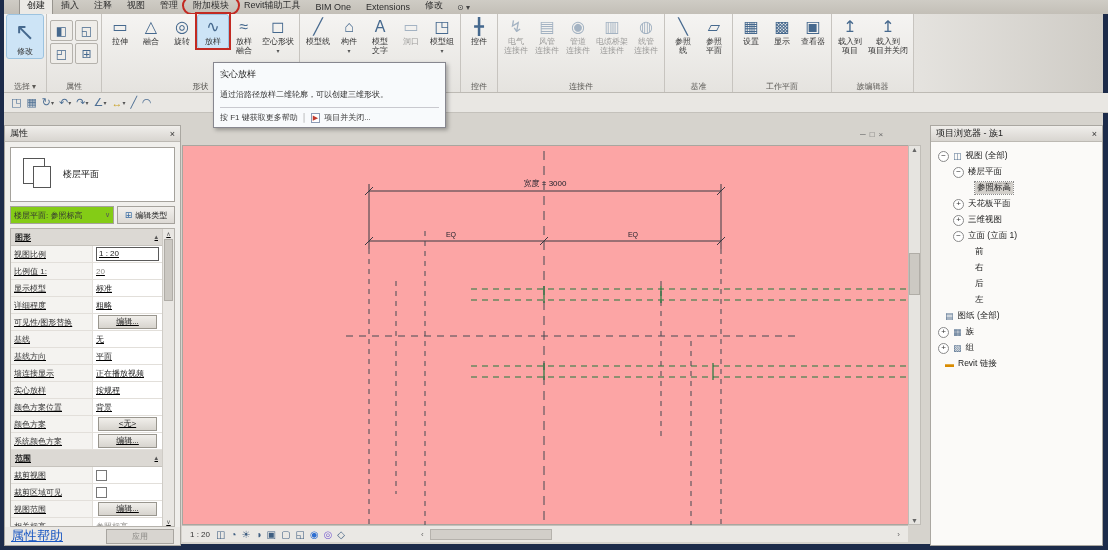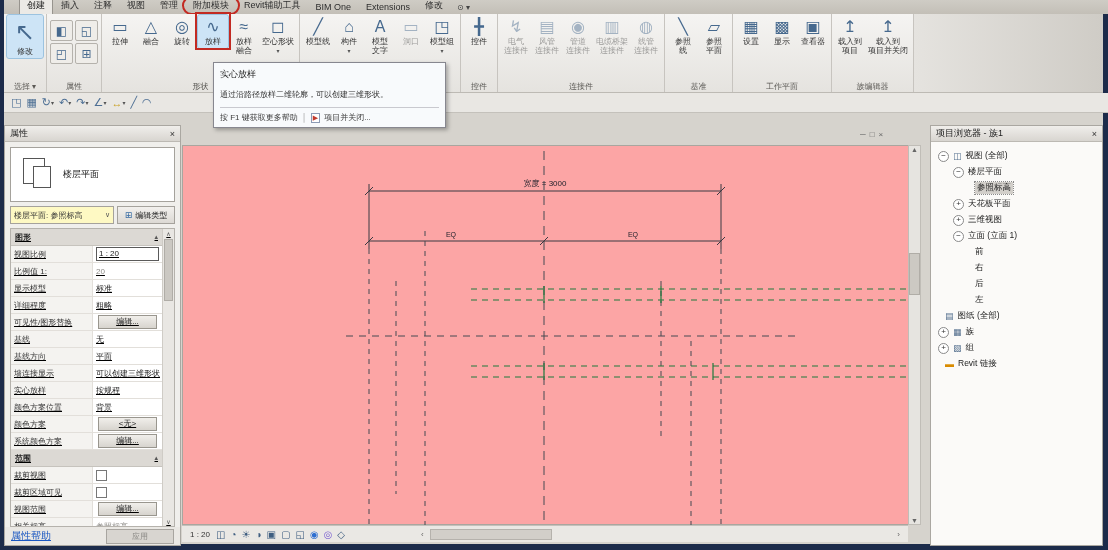--- a/index.html
+++ b/index.html
@@ -55,21 +55,21 @@
   .phead{height:15px;background:linear-gradient(#f0eeeb,#d8d5d0);display:flex;align-items:center;
        font-size:9px;color:#222;padding:0 5px;border-bottom:1px solid #bcb9b3;flex:none;}
   .phead .x{margin-left:auto;font-size:9px;color:#333;}
   .typesel{margin:5px 5px 0;background:#fff;border:1px solid #a5a29c;height:53px;display:flex;
        align-items:center;flex:none;}
   .ts-icon{width:30px;height:34px;margin:0 10px 0 12px;position:relative;flex:none;}
   .ts-icon::before{content:"";position:absolute;left:0;top:0;width:20px;height:24px;border:1px solid #555;background:#fff;}
   .ts-icon::after{content:"";position:absolute;left:10px;top:8px;width:16px;height:20px;border:1px solid #555;background:#fff;}
   .ts-label{font-size:9px;color:#222;}
   .combo-row{display:flex;margin:4px 5px;gap:3px;height:18px;flex:none;}
-  .combo{flex:1;background:#fef9c3;border:1px solid #a5a29c;font-size:8px;color:#333;display:flex;
+  .combo{flex:1;background:#84cc16;border:1px solid #a5a29c;font-size:8px;color:#333;display:flex;
        align-items:center;padding:0 3px;overflow:hidden;white-space:nowrap;}
   .combo .chev{margin-left:auto;font-size:7px;color:#555;}
   .edit-type{width:56px;border:1px solid #a5a29c;background:linear-gradient(#f2f0ed,#dcd9d4);
        font-size:8px;color:#222;display:flex;align-items:center;justify-content:center;gap:3px;flex:none;}
   .et-icon{color:#3a6ea5;font-size:9px;}
   .grid{flex:1;margin:0 5px;background:#fff;border:1px solid #b5b2ac;display:flex;overflow:hidden;text-decoration:underline;}
   .rows{flex:1;overflow:hidden;}
   .prow{display:flex;height:16px;border-bottom:1px solid #e2dfda;font-size:8px;align-items:center;}
   .prow .lab{width:78px;padding-left:3px;color:#333;background:#f4f3f0;height:100%;display:flex;
        align-items:center;border-right:1px solid #e2dfda;overflow:hidden;white-space:nowrap;flex:none;}
@@ -79,21 +79,21 @@
   .prow.section .pin{margin-left:auto;margin-right:4px;font-weight:normal;font-size:7px;color:#555;}
   .valbtn{flex:1;margin:0 2px;border:1px solid #99968e;background:linear-gradient(#f1efeb,#d7d4ce);
        text-align:center;font-size:8px;height:12px;line-height:12px;color:#222;}
   .focusbox{flex:1;border:1px solid #5a5a5a;height:12px;line-height:12px;background:#fff;padding:0 2px;}
   .checkbox{width:9px;height:9px;border:1px solid #777;background:#fff;flex:none;}
   .pscroll{width:11px;background:#e9e7e3;border-left:1px solid #cfccc6;display:flex;flex-direction:column;
        align-items:center;font-size:6px;color:#555;flex:none;}
   .pscroll .thumb{width:7px;height:60px;background:#cbc8c2;border:1px solid #b0ada7;margin-top:2px;}
   .pscroll .up{margin-top:1px;} .pscroll .dn{margin-top:auto;margin-bottom:1px;}
   .pfoot{height:18px;display:flex;align-items:center;padding:0 6px;background:#eae8e4;flex:none;}
-  .link{color:#1a57c2;text-decoration:underline;font-size:10px;}
+  .link{color:#1a57c2;text-decoration:underline;font-size:13px;}
   .apply{margin-left:auto;width:66px;height:13px;background:#d8d5d0;border:1px solid #a8a5a0;
        color:#8a8884;font-size:8px;text-align:center;line-height:13px;}
   
   .browser{position:absolute;left:930px;top:125px;width:173px;height:421px;background:#fbfaf8;
        border:1px solid #aaa7a1;display:flex;flex-direction:column;box-sizing:border-box;}
   .btree{flex:1;padding:6px 3px;font-size:8.5px;color:#222;overflow:hidden;}
   .titem{display:flex;align-items:center;height:16px;}
   .expander{width:9px;height:9px;border:1px solid #8a8a8a;border-radius:50%;font-size:8px;line-height:7px;
        text-align:center;color:#333;background:#fff;margin-right:4px;flex:none;}
   .ticon{font-size:9px;margin-right:4px;color:#55708e;flex:none;}
@@ -411,21 +411,21 @@
           <div class="prow">
             <div class="lab">基线</div>
             <div class="val">无</div>
           </div>
           <div class="prow">
             <div class="lab">基线方向</div>
             <div class="val">平面</div>
           </div>
           <div class="prow">
             <div class="lab">墙连接显示</div>
-            <div class="val">可以创建三维形状</div>
+            <div class="val">正在播放视频</div>
           </div>
           <div class="prow">
             <div class="lab">实心放样</div>
             <div class="val">按规程</div>
           </div>
           <div class="prow">
             <div class="lab">颜色方案位置</div>
             <div class="val">背景</div>
           </div>
           <div class="prow">

